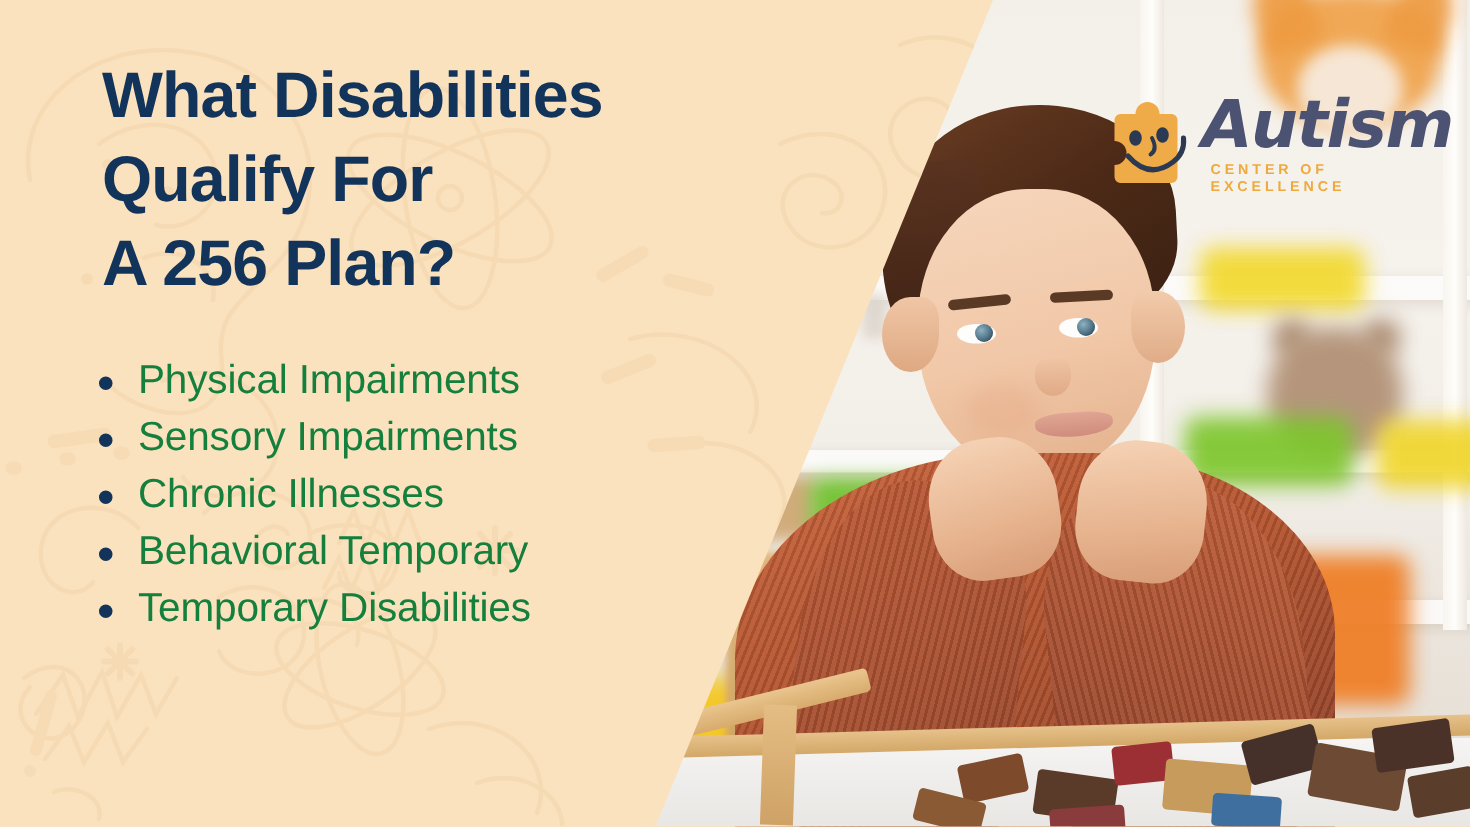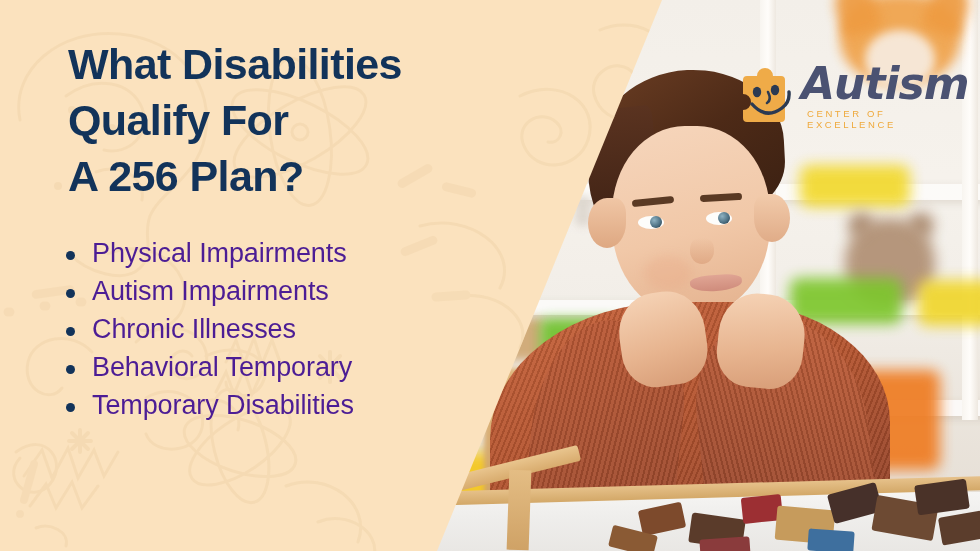--- a/index.html
+++ b/index.html
@@ -209,21 +209,21 @@
     line-height:1.30;
     letter-spacing:-0.6px;
     white-space:pre-line;
   }
   .bullets {
     position:absolute; left:60px; top:234px; width:420px;
     list-style:none;
   }
   .bullets li {
     position:relative;
-    color:#4c1d95;
+    color:#15803d;
     font-size:27px;
     line-height:1.41;
     padding-left:32px;
     letter-spacing:-0.1px;
   }
   .bullets li::before {
     content:"";
     position:absolute; left:6px; top:17px;
     width:9px; height:9px; border-radius:50%;
     background:#12335a;
@@ -233,21 +233,21 @@
   .logo { position:absolute; left:723px; top:62px; width:215px; height:72px; }
   .logo-mark { position:absolute; left:0; top:0; width:72px; height:66px; }
   .logo-word {
     position:absolute; left:78px; top:-4px;
     font-family:"DejaVu Sans", sans-serif;
     font-size:44px; font-style:italic; font-weight:bold;
     color:#4b5272; letter-spacing:-1px;
   }
   .logo-sub {
     position:absolute; left:84px; top:46px;
-    font-size:9.5px; font-weight:normal; color:#efa93c;
+    font-size:9.5px; font-weight:bold; color:#efa93c;
     letter-spacing:2.6px;
   }
 </style>
 </head>
 <body>
 
 <div class="poster">
 
   <div class="photo">
     <div class="ph-wall"></div>
@@ -394,21 +394,21 @@
         <circle cx="20" cy="514" r="4" fill="#f2d6ae" stroke="none"></circle>
       </g>
     </svg>
 
     <h1 class="title">What Disabilities
 Qualify For
 A 256 Plan?</h1>
 
     <ul class="bullets">
       <li>Physical Impairments</li>
-      <li>Autism Impairments</li>
+      <li>Sensory Impairments</li>
       <li>Chronic Illnesses</li>
       <li>Behavioral Temporary</li>
       <li>Temporary Disabilities</li>
     </ul>
   </div>
 
   <div class="logo">
     <svg class="logo-mark" viewBox="0 0 72 66">
 
       <path d="M24 14 h10 a8 8 0 1 1 16 0 h8 a4 4 0 0 1 4 4 v38 a4 4 0 0 1 -4 4

